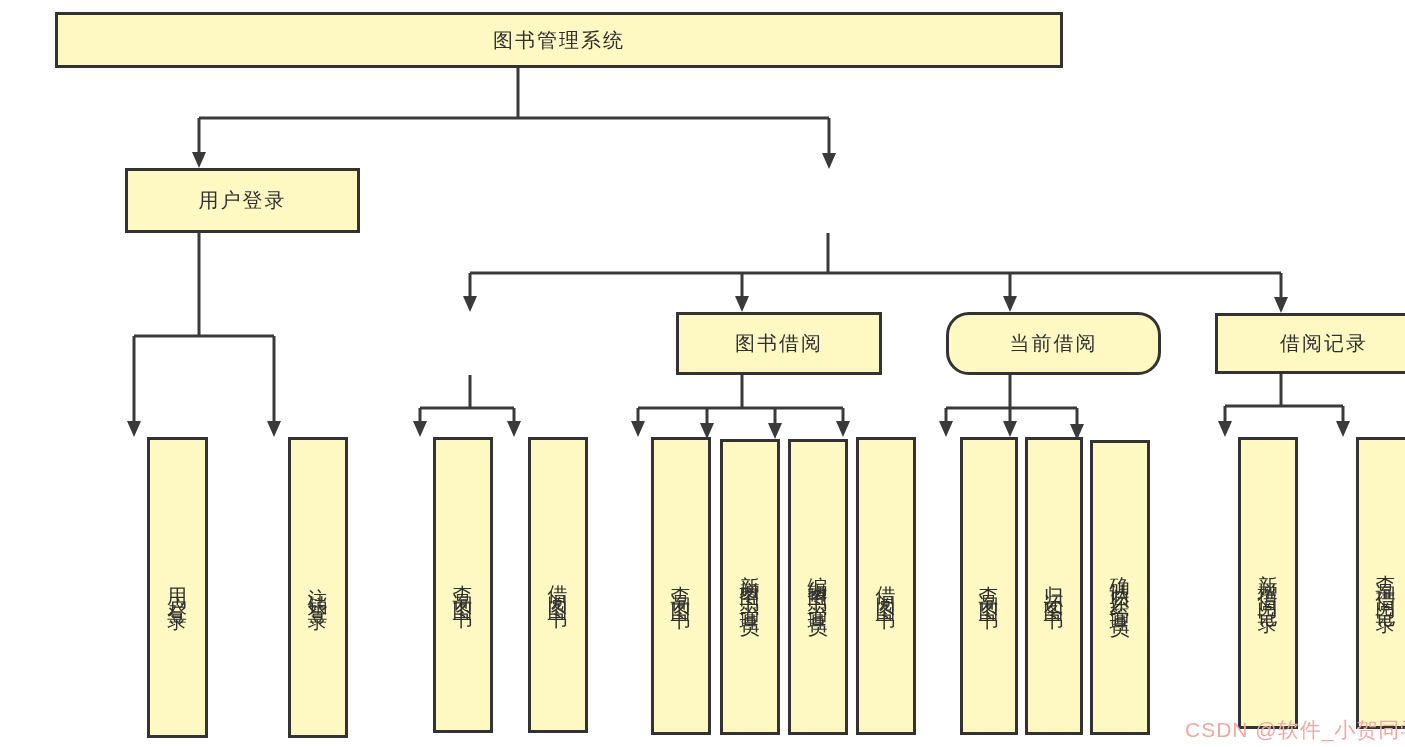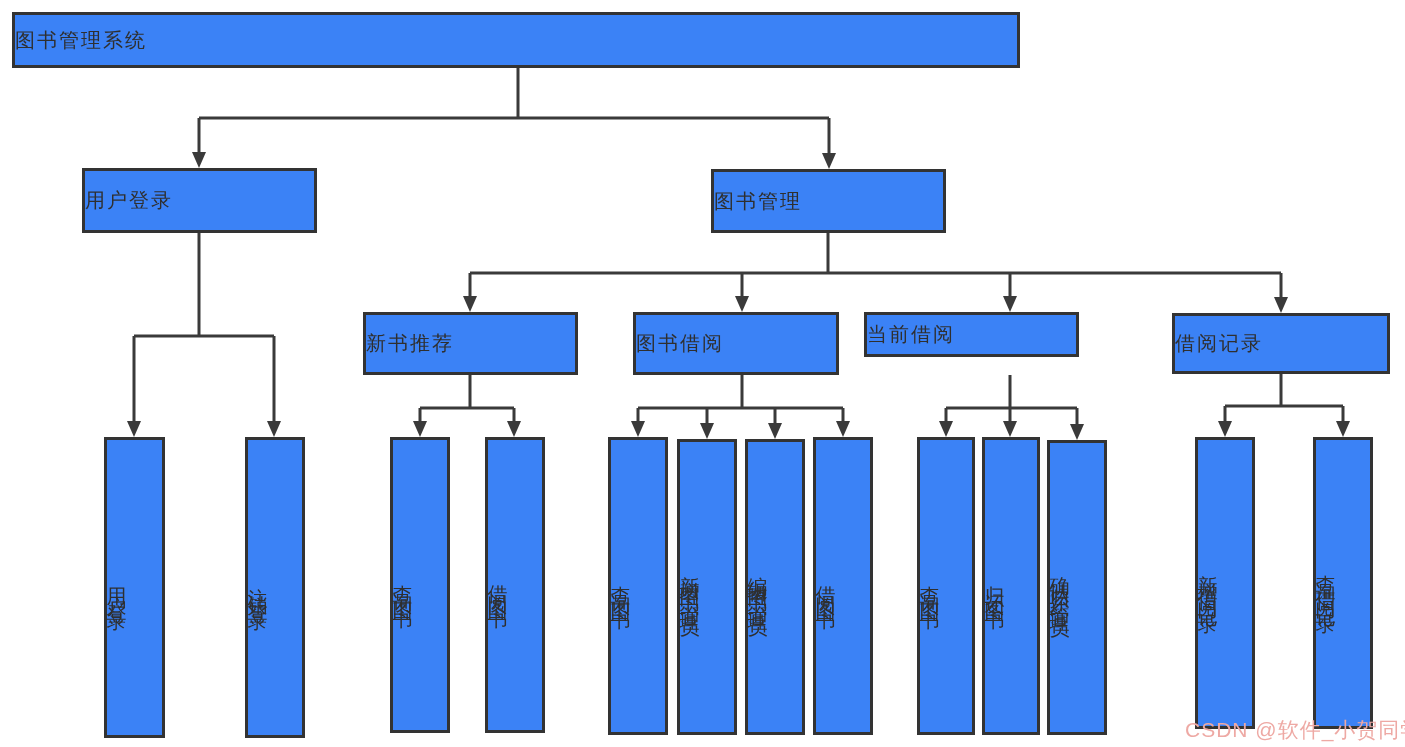--- a/index.html
+++ b/index.html
@@ -3,23 +3,23 @@
 <meta charset="utf-8">
 <style>
   html,body{margin:0;padding:0;background:#ffffff;}
   body{
     width:1405px;height:747px;position:relative;overflow:hidden;
     font-family:"Liberation Sans","DejaVu Sans",sans-serif;color:#333;
   }
   .stage{position:absolute;inset:0;width:1405px;height:747px;}
   svg.connectors{position:absolute;left:0;top:0;z-index:1;}
   .node{
-    position:absolute;box-sizing:border-box;background:#3b82f6;
-    border:3px solid #333;display:flex;align-items:center;
-    z-index:2;font-size:20px;letter-spacing:2px;color:#2f2f2f;
+    position:absolute;box-sizing:border-box;background:#fef9c3;
+    border:3px solid #333;display:flex;align-items:center;justify-content:center;
+    z-index:2;font-size:20px;letter-spacing:2px;color:#2f2f2f;margin-left:43px;
   }
   .node.vbox{letter-spacing:0;}
   .vbox .vtext{
     writing-mode:vertical-rl;text-orientation:mixed;
     letter-spacing:8px;line-height:1;font-size:20px;white-space:nowrap;
   }
   .vbox .vtext.long{letter-spacing:6px;}
   .watermark{
     position:absolute;z-index:3;font-size:21px;letter-spacing:1px;
     color:#eea9a4;white-space:nowrap;
@@ -63,31 +63,25 @@
     </g>
   </svg>
 
   <div class="node" style="left:12px;top:12px;width:1008px;height:56px;">
     <span>图书管理系统</span>
   </div>
 
   <div class="node" style="left:82px;top:168px;width:235px;height:65px;">
     <span>用户登录</span>
   </div>
-  <div class="node" style="left:711px;top:169px;width:235px;height:64px;">
-    <span>图书管理</span>
-  </div>
 
-  <div class="node" style="left:363px;top:312px;width:215px;height:63px;">
-    <span>新书推荐</span>
-  </div>
   <div class="node" style="left:633px;top:312px;width:206px;height:63px;">
     <span>图书借阅</span>
   </div>
-  <div class="node" style="left:864px;top:312px;width:215px;height:45px;">
+  <div class="node" style="left:903px;top:312px;width:215px;height:63px;border-radius:23px;">
     <span>当前借阅</span>
   </div>
   <div class="node" style="left:1172px;top:313px;width:218px;height:61px;">
     <span>借阅记录</span>
   </div>
 
   <div class="node vbox" style="left:104px;top:437px;width:61px;height:301px;">
     <span class="vtext">用户登录</span>
   </div>
   <div class="node vbox" style="left:245px;top:437px;width:60px;height:301px;">

